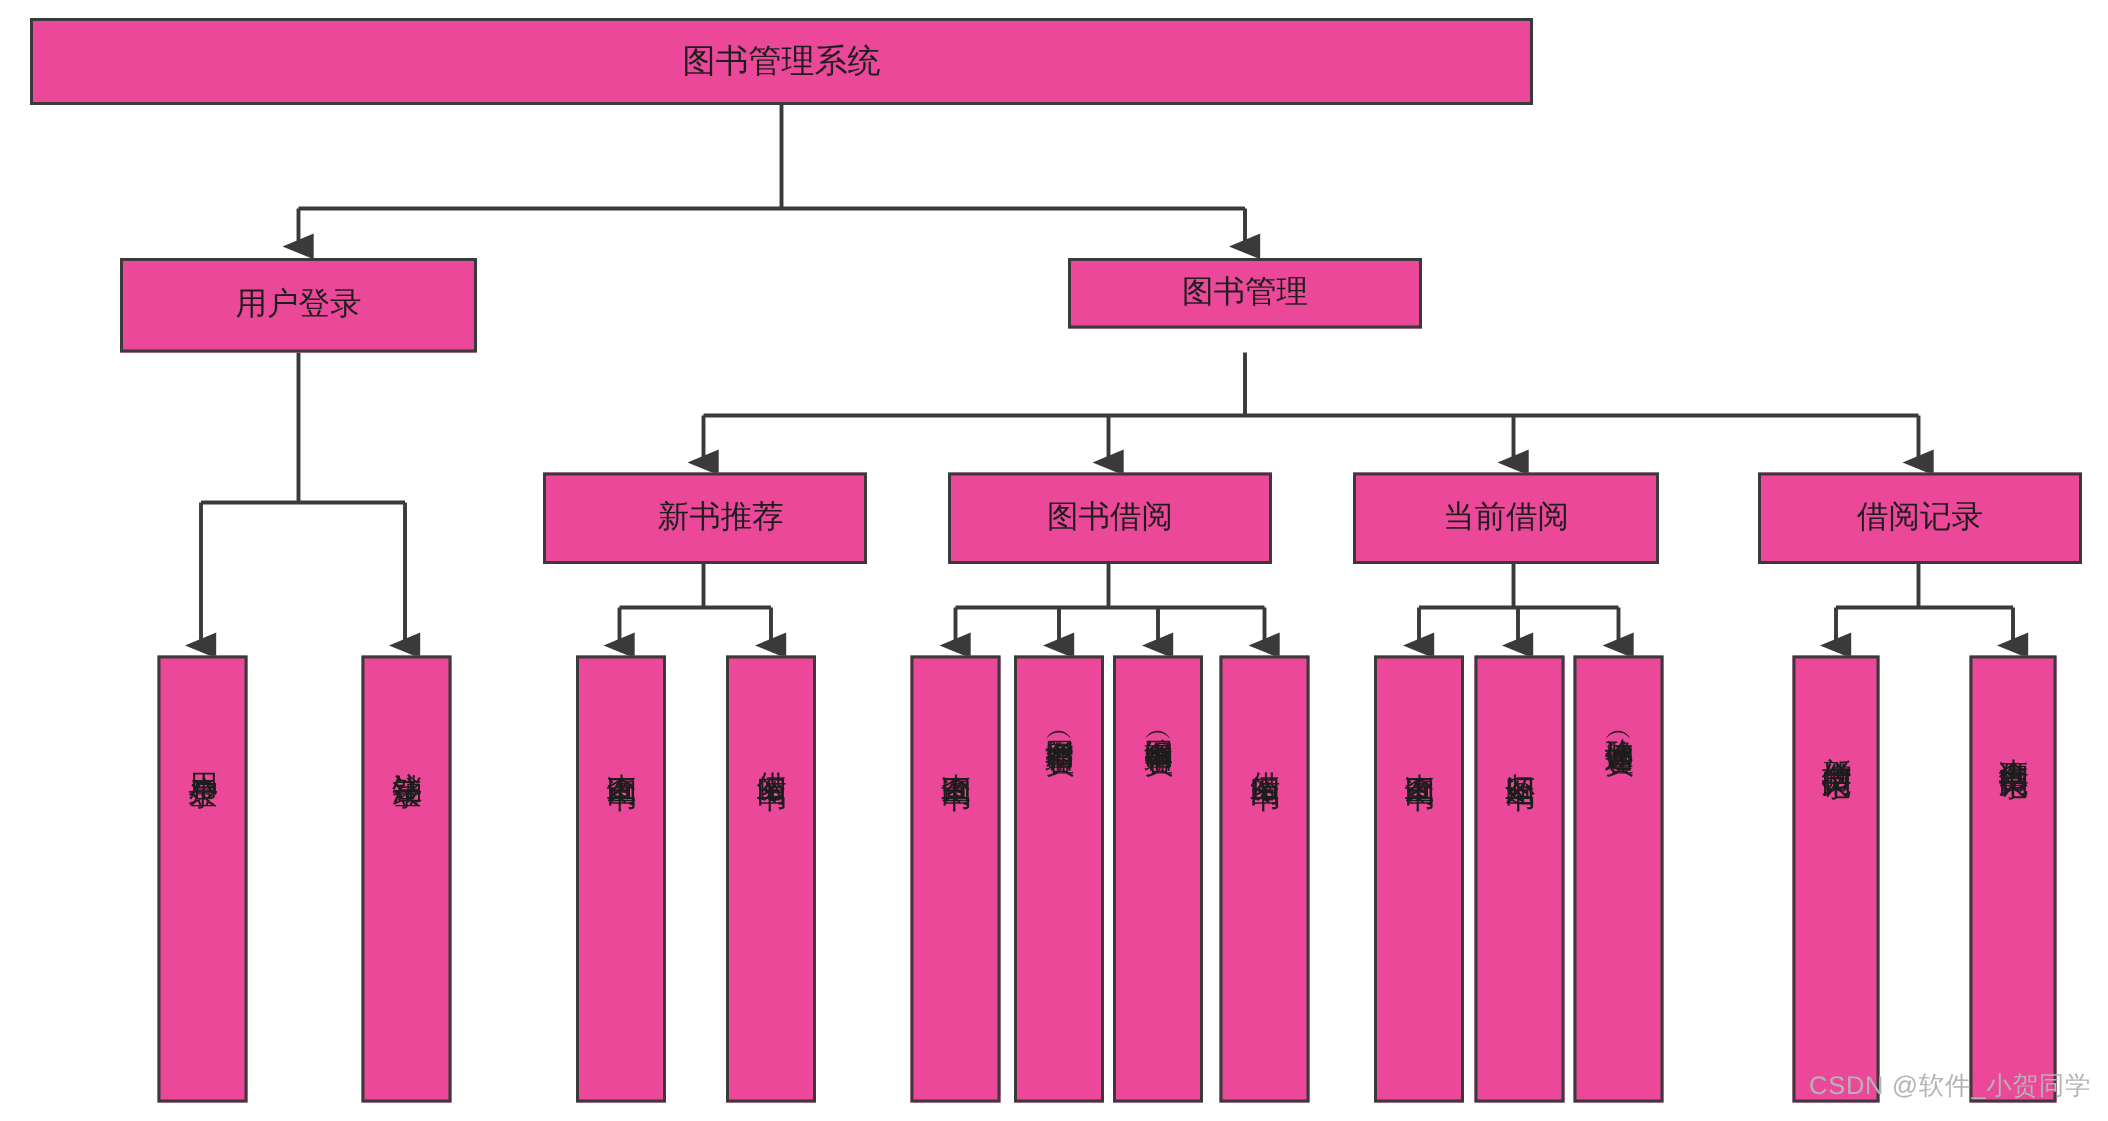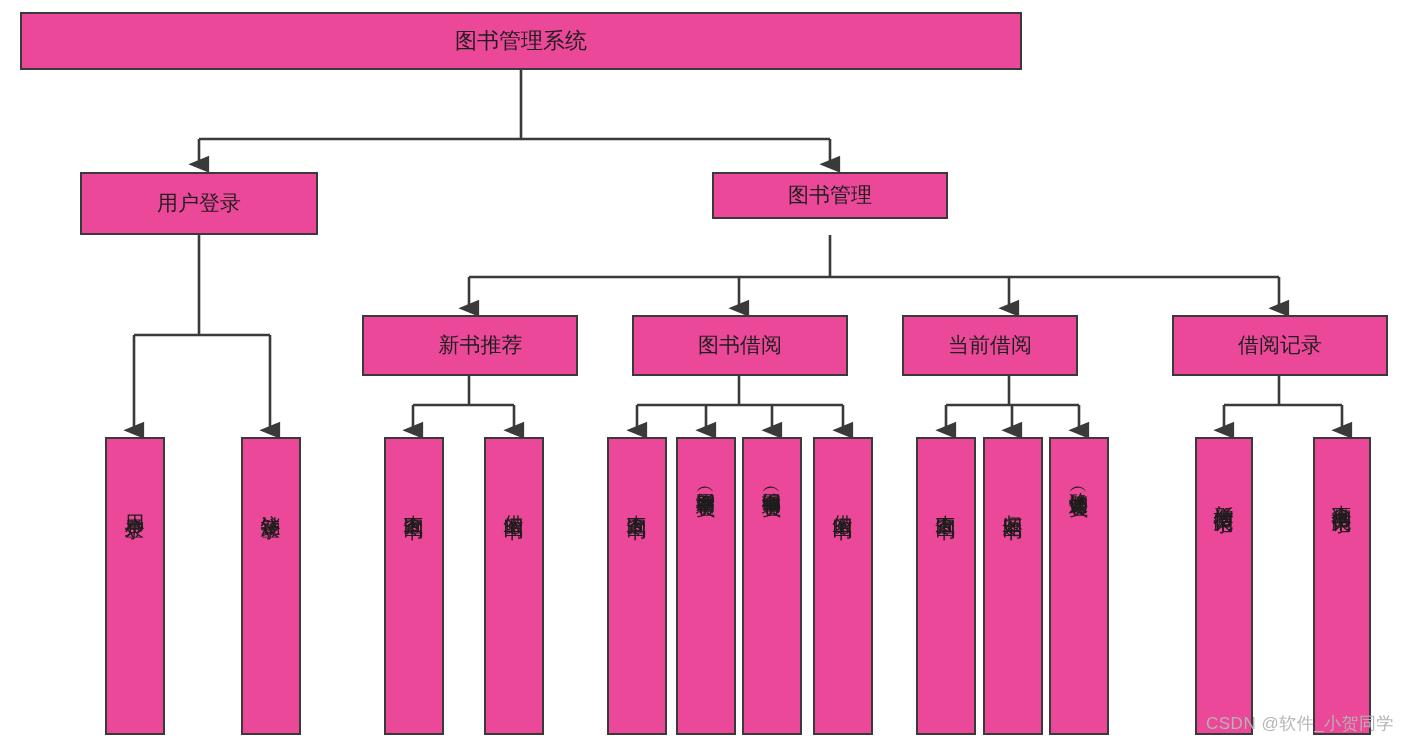--- a/index.html
+++ b/index.html
@@ -152,21 +152,21 @@
   <div class="node horizontal" style="left:712px; top:172px; width:236px; height:47px;">
     <span class="node-label">图书管理</span>
   </div>
 
   <div class="node horizontal" style="left:362px; top:315px; width:216px; height:61px;padding-left:21px;">
     <span class="node-label">新书推荐</span>
   </div>
   <div class="node horizontal" style="left:632px; top:315px; width:216px; height:61px;">
     <span class="node-label">图书借阅</span>
   </div>
-  <div class="node horizontal" style="left:902px; top:315px; width:176px; height:61px;">
+  <div class="node horizontal" style="left:902px; top:315px; width:204px; height:61px;">
     <span class="node-label">当前借阅</span>
   </div>
   <div class="node horizontal" style="left:1172px; top:315px; width:216px; height:61px;justify-content:center;">
     <span class="node-label">借阅记录</span>
   </div>
 
   <div class="node vertical mid-text" style="left:105px; top:437px; width:60px; height:298px;">
     <span class="node-label">用户登录</span>
   </div>
   <div class="node vertical mid-text" style="left:241px; top:437px; width:60px; height:298px;">

